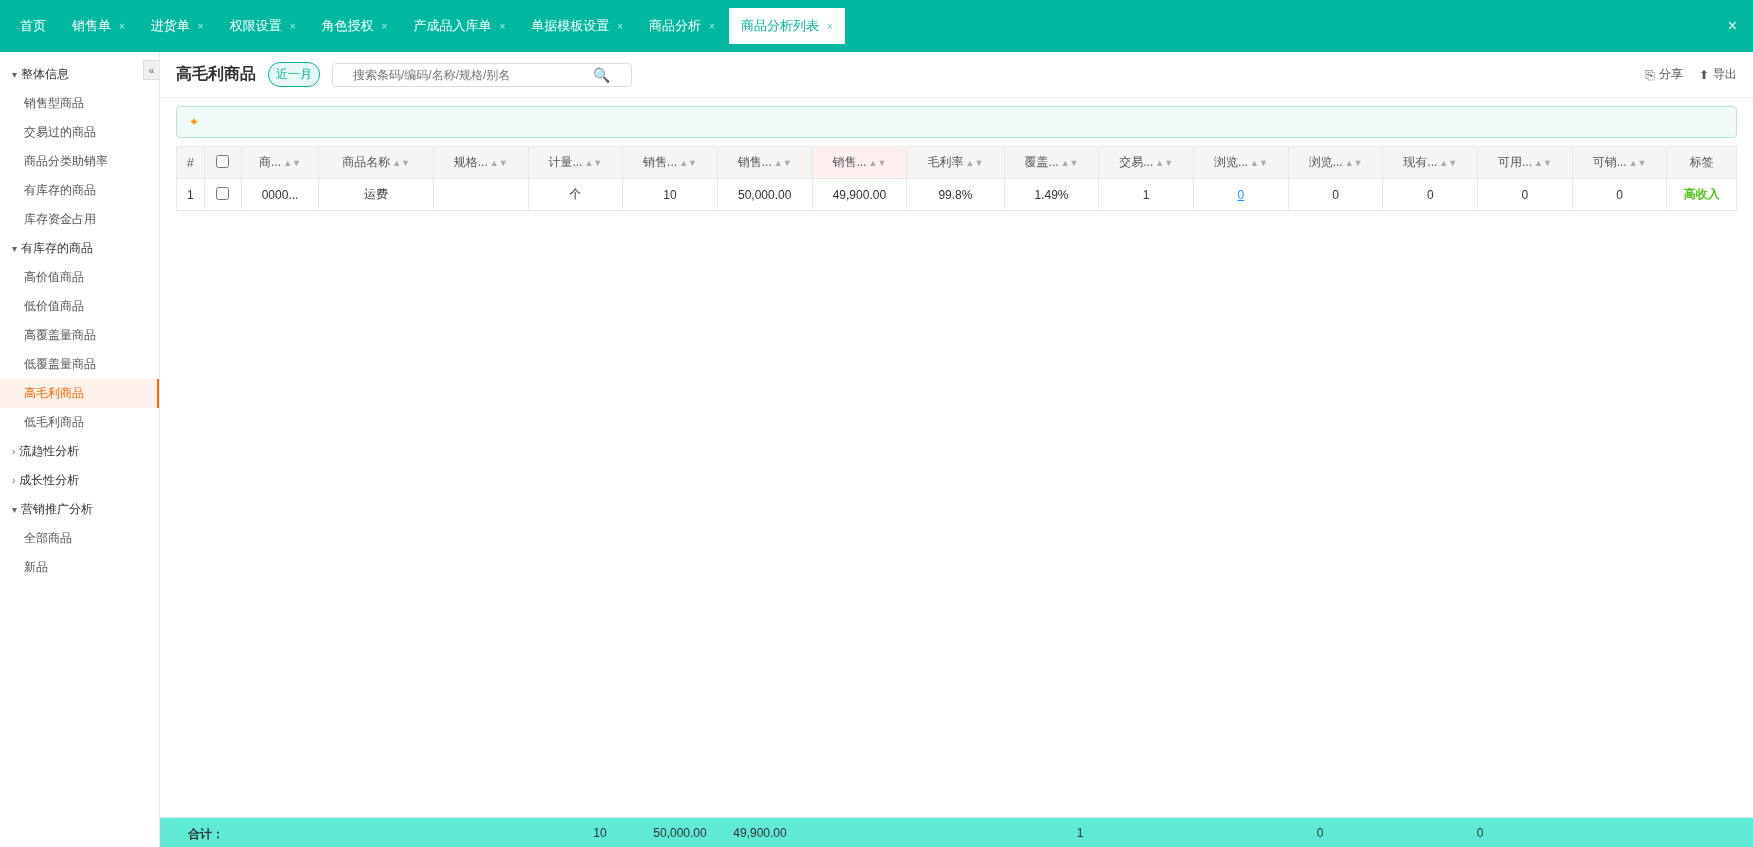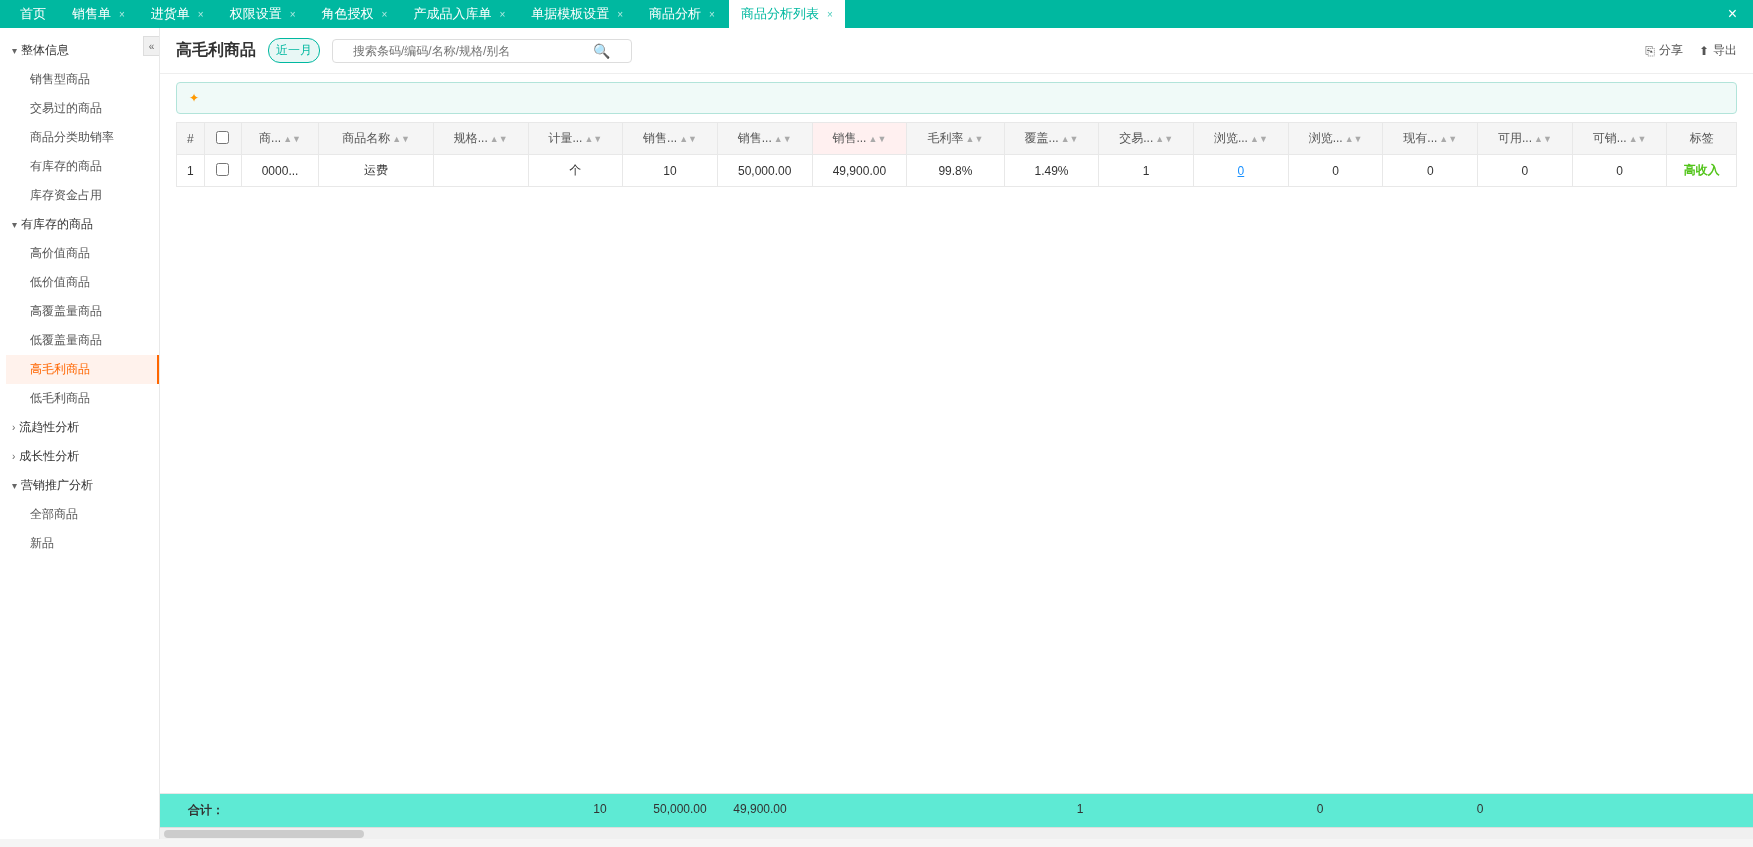--- a/index.html
+++ b/index.html
@@ -3,21 +3,21 @@
   <meta charset="utf-8">
   <style>
     * { margin: 0; padding: 0; box-sizing: border-box; }
     body { font-family: "Microsoft YaHei", "PingFang SC", Arial, sans-serif; font-size: 12px; background: #f5f5f5; width: 1753px; min-height: 847px; overflow-x: hidden; }
 
     
     .top-nav {
       display: flex;
       align-items: center;
       background: #00b8a0;
-      height: 28px;
+      height: 52px;
       padding: 0 8px;
       gap: 2px;
     }
     .nav-item {
       display: flex;
       align-items: center;
       padding: 0 12px;
       height: 36px;
       color: #fff;
       font-size: 13px;
@@ -74,21 +74,20 @@
     }
     .sidebar-group-title .arrow { font-size: 10px; color: #666; }
     .sidebar-item {
       padding: 6px 16px 6px 24px;
       font-size: 12px;
       color: #555;
       cursor: pointer;
       white-space: nowrap;
       overflow: hidden;
       text-overflow: ellipsis;
-      margin-left: 6px;
     }
     .sidebar-item.active {
       background: #fff2ec;
       color: #ff6600;
       border-right: 2px solid #ff6600;
     }
 
     
     .content-area {
       flex: 1;

